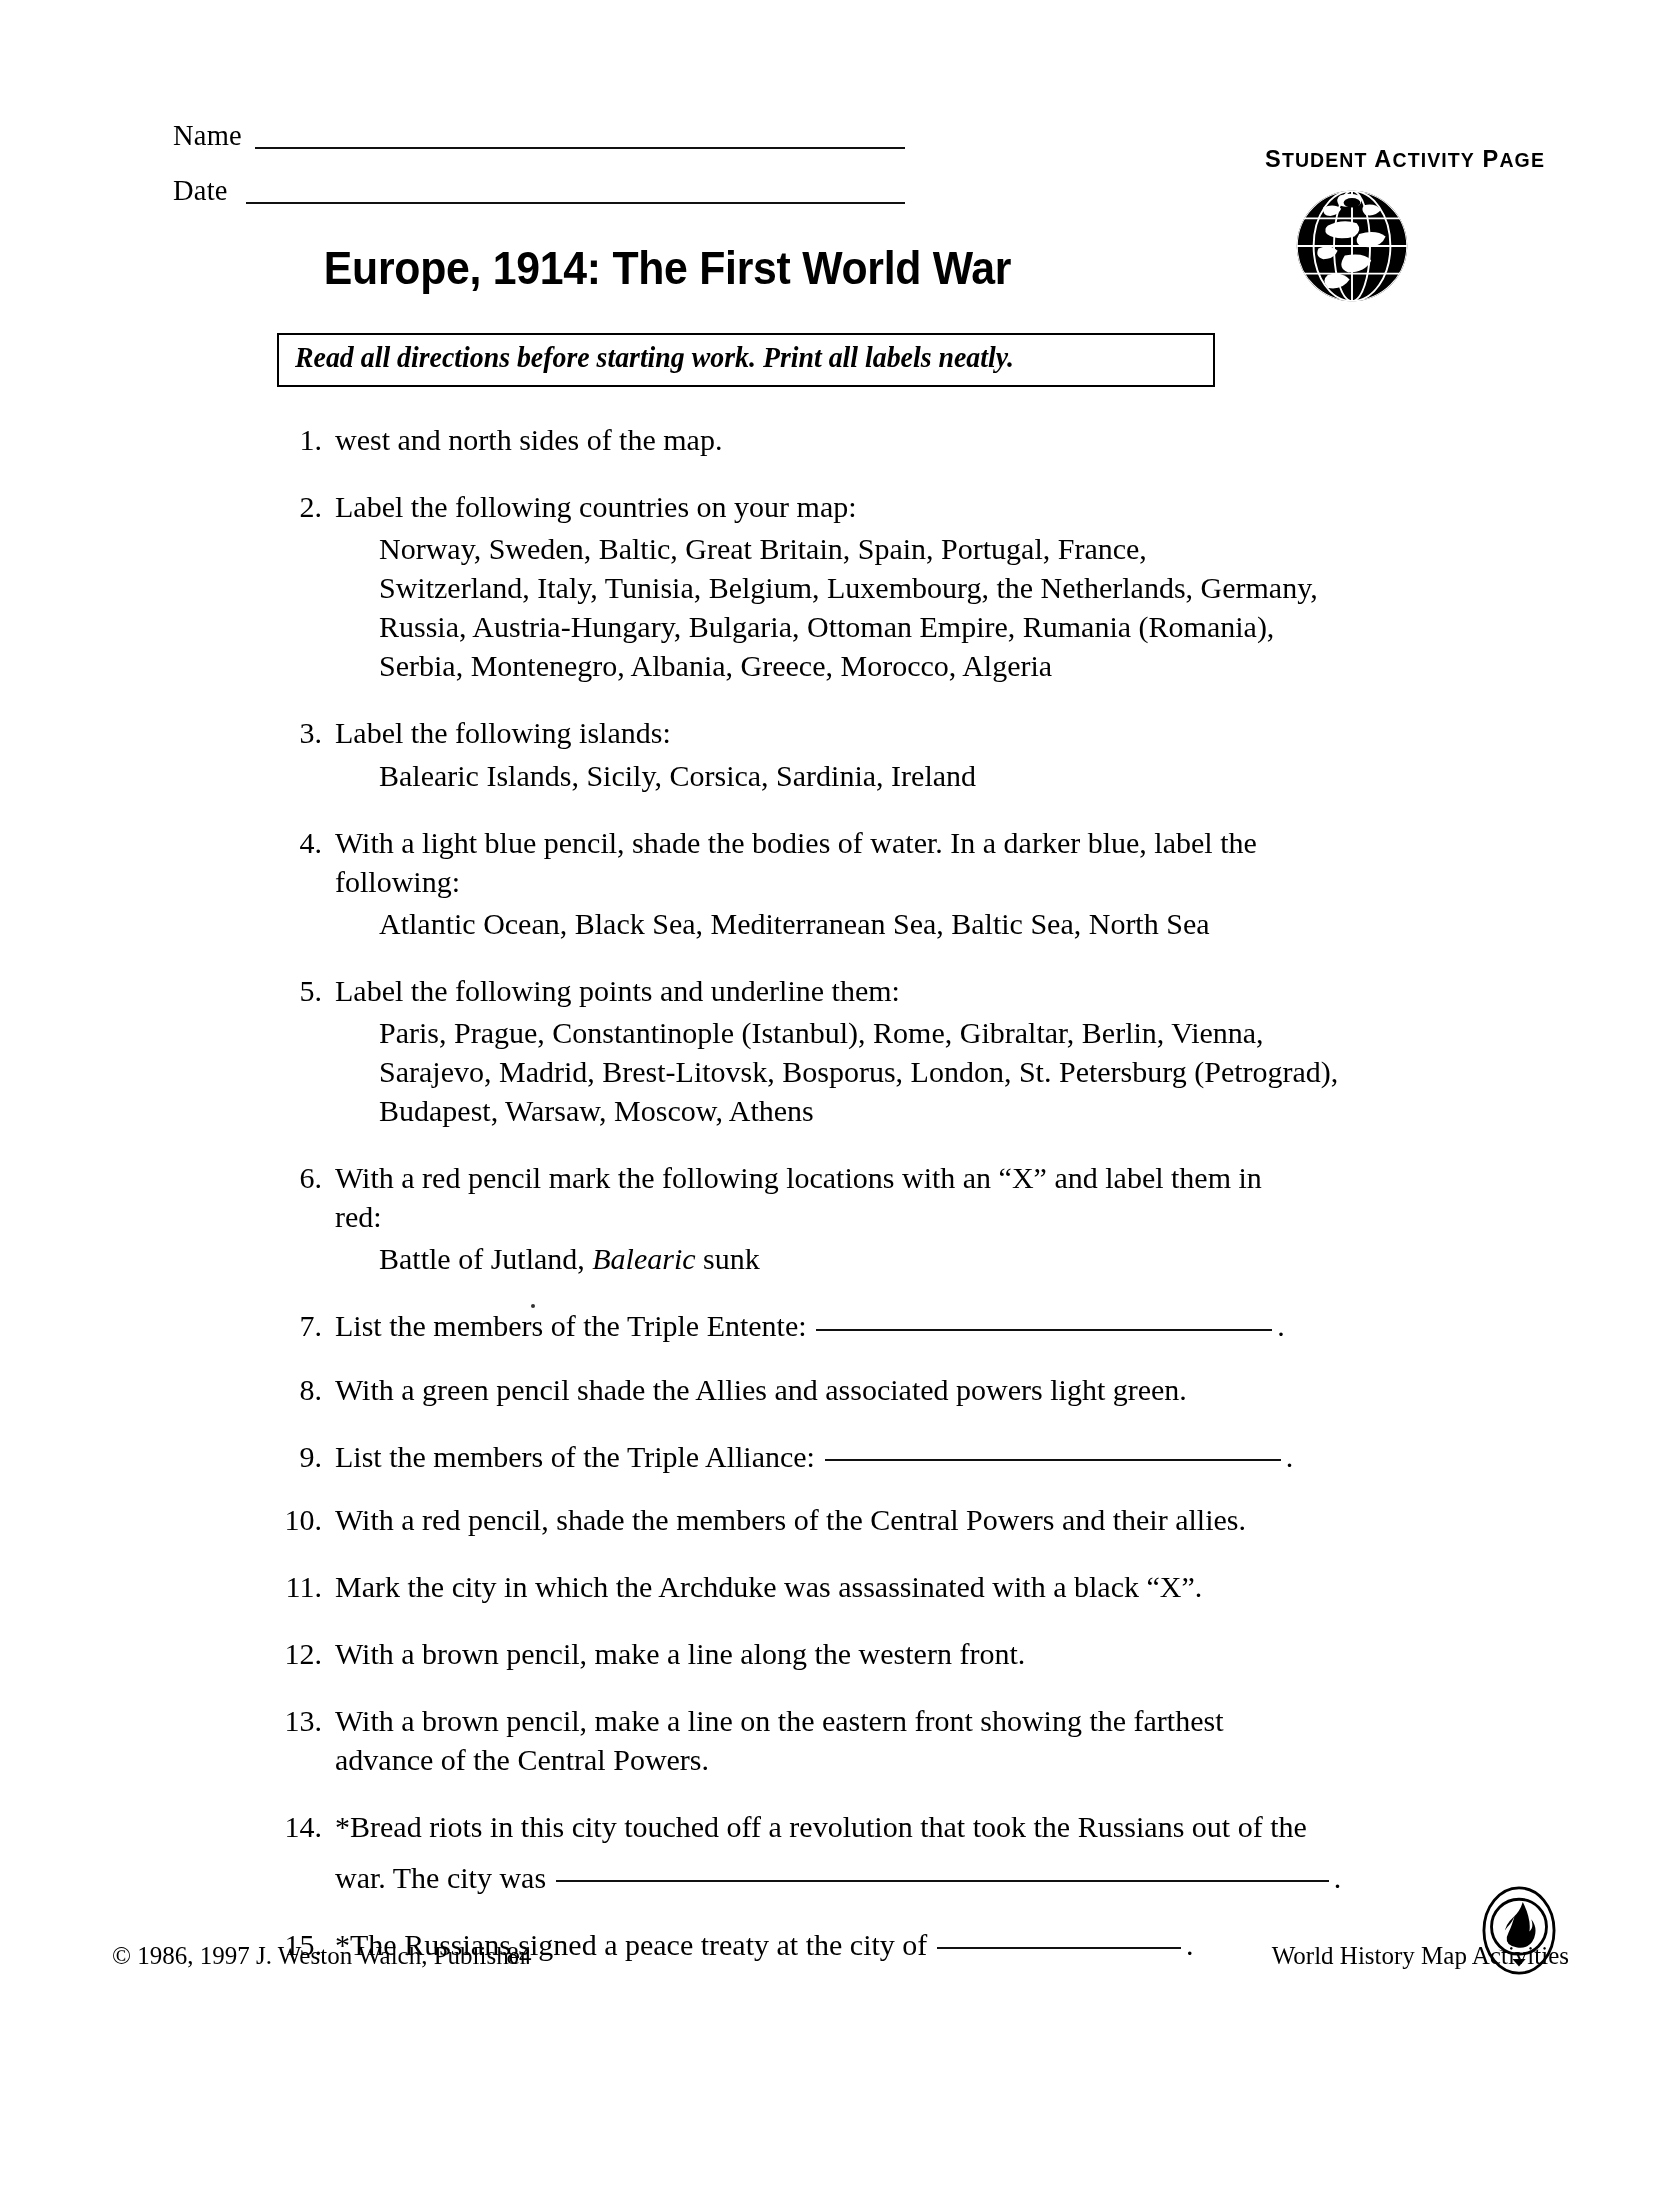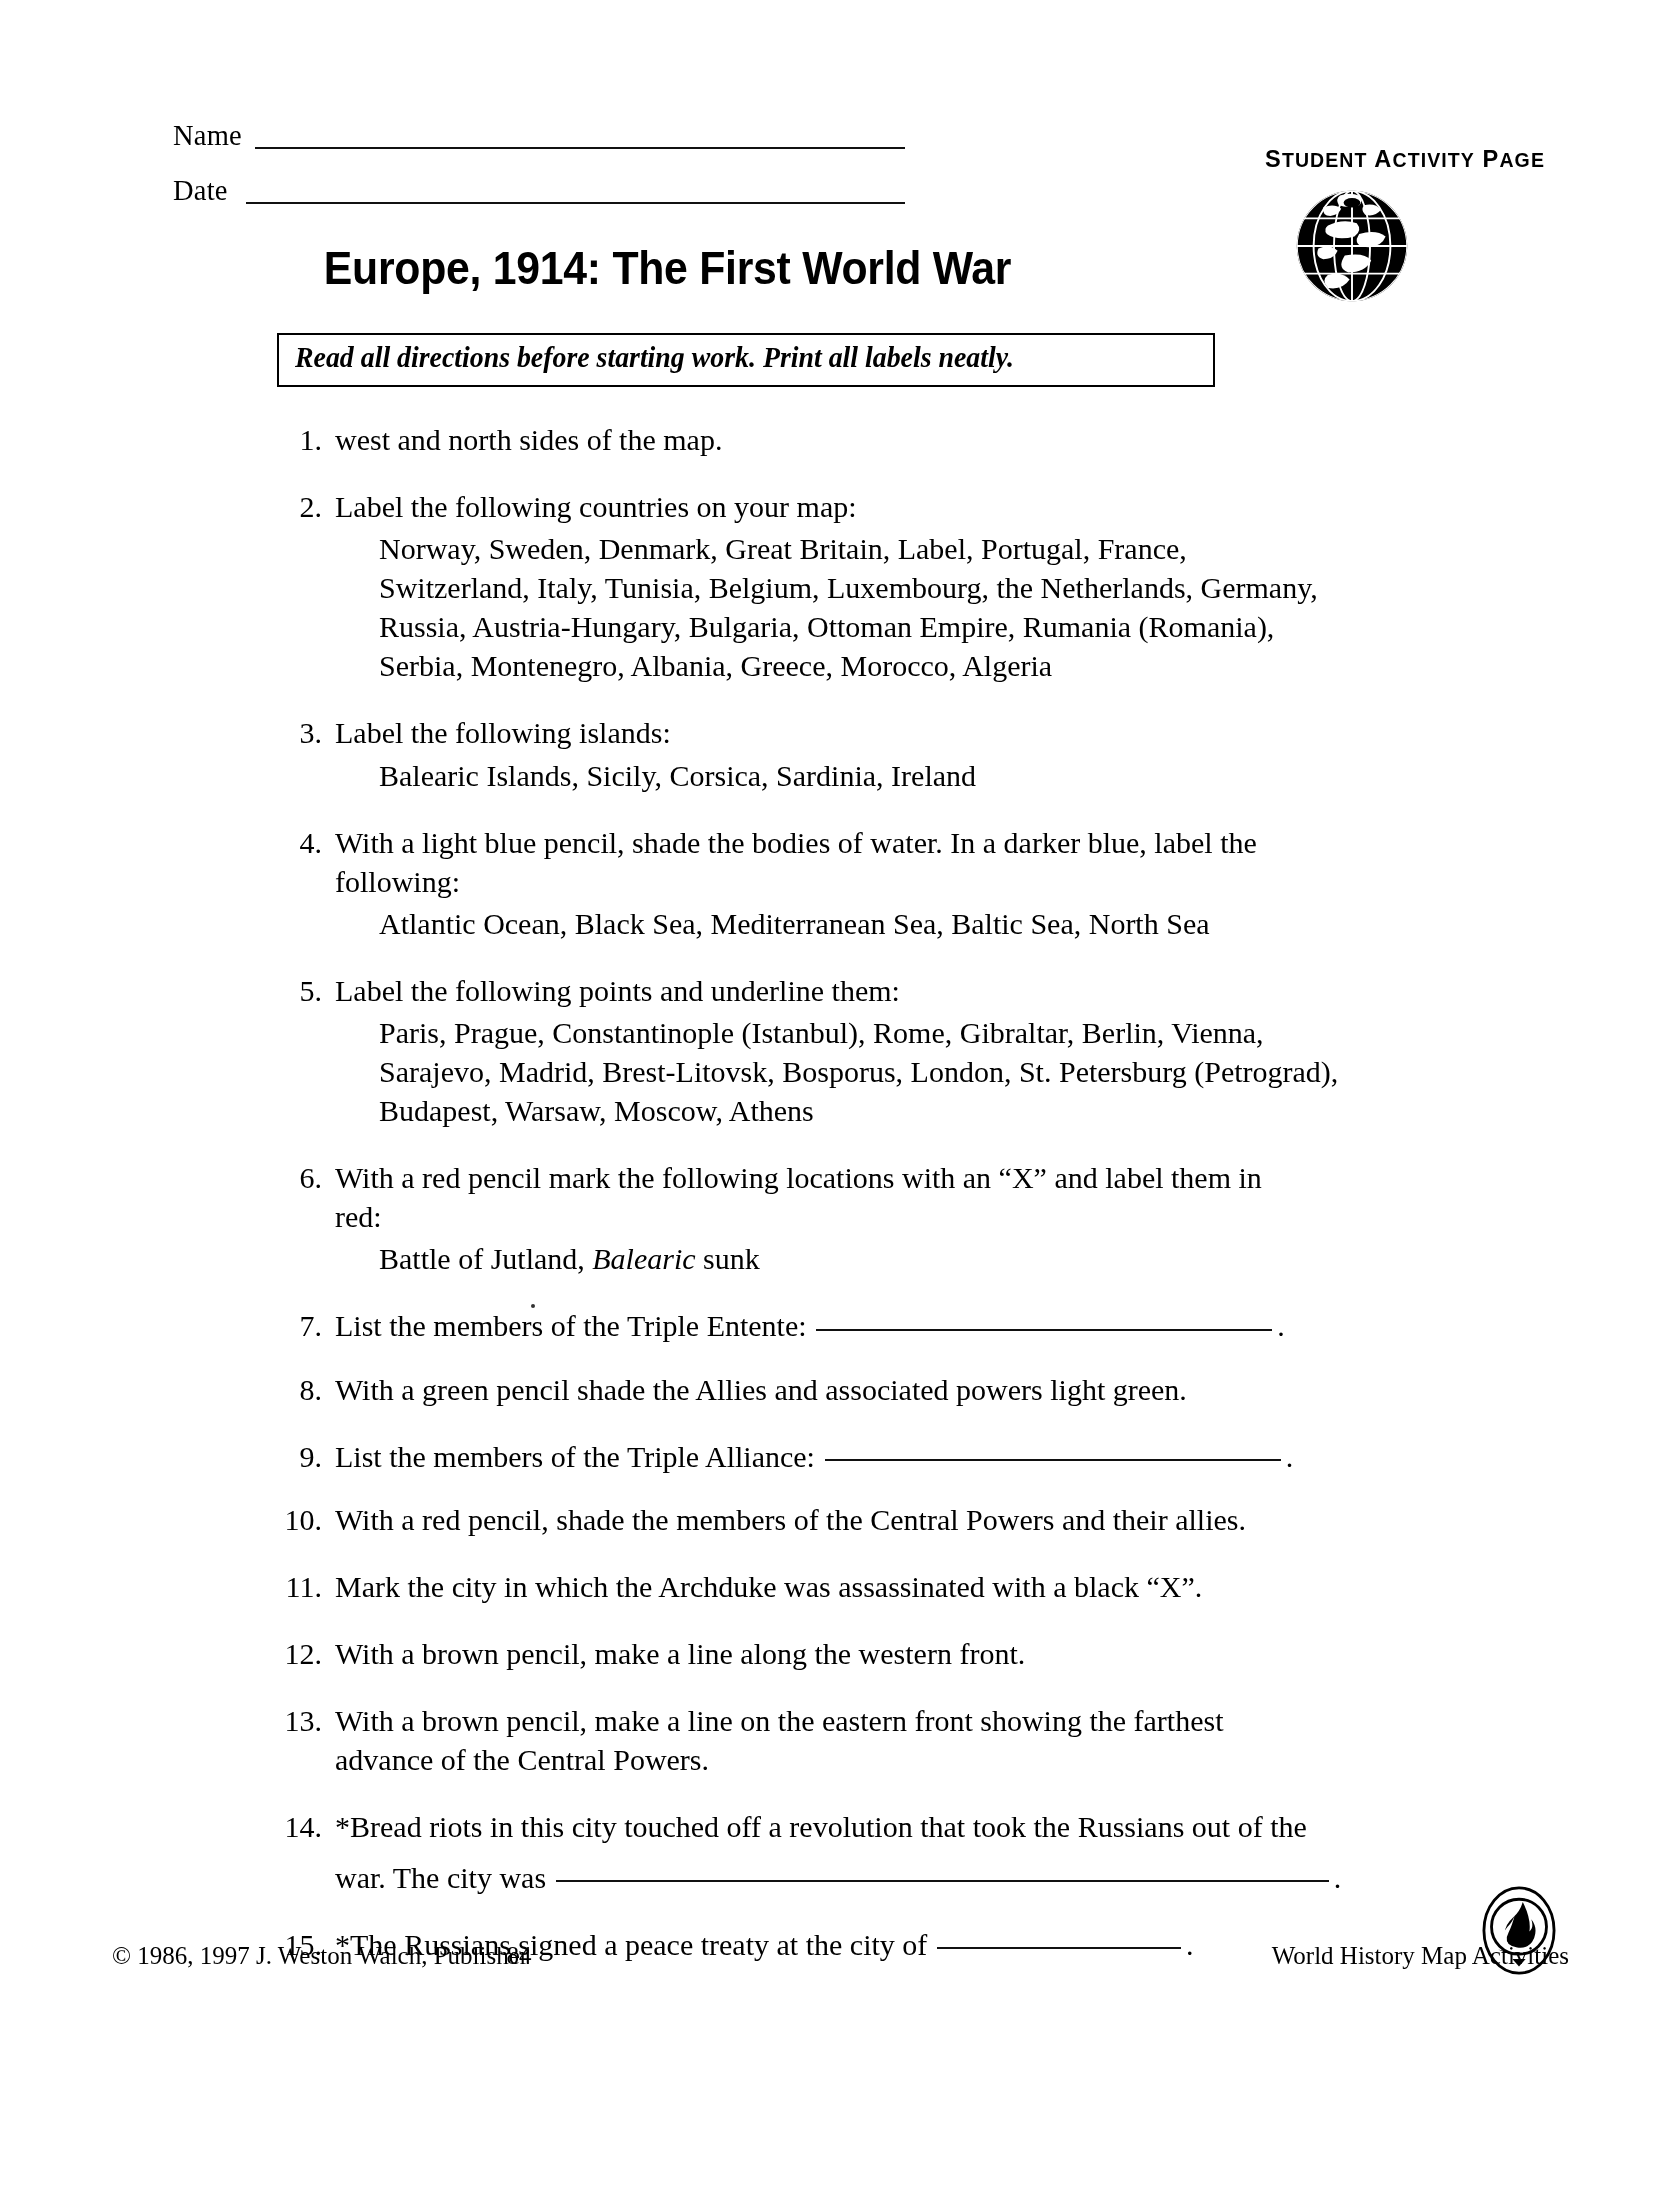--- a/index.html
+++ b/index.html
@@ -267,21 +267,21 @@
       <div class="body">
         <p>west and north sides of the map.</p>
       </div>
     </div>
 
     <div class="item">
       <span class="num">2.</span>
       <div class="body">
         <p>Label the following countries on your map:</p>
         <div class="sublist">
-          <p>Norway, Sweden, Denmark, Great Britain, Label, Portugal, France,</p>
+          <p>Norway, Sweden, Baltic, Great Britain, Spain, Portugal, France,</p>
           <p>Switzerland, Italy, Tunisia, Belgium, Luxembourg, the Netherlands, Germany,</p>
           <p>Russia, Austria-Hungary, Bulgaria, Ottoman Empire, Rumania (Romania),</p>
           <p>Serbia, Montenegro, Albania, Greece, Morocco, Algeria</p>
         </div>
       </div>
     </div>
 
     <div class="item">
       <span class="num">3.</span>
       <div class="body">

